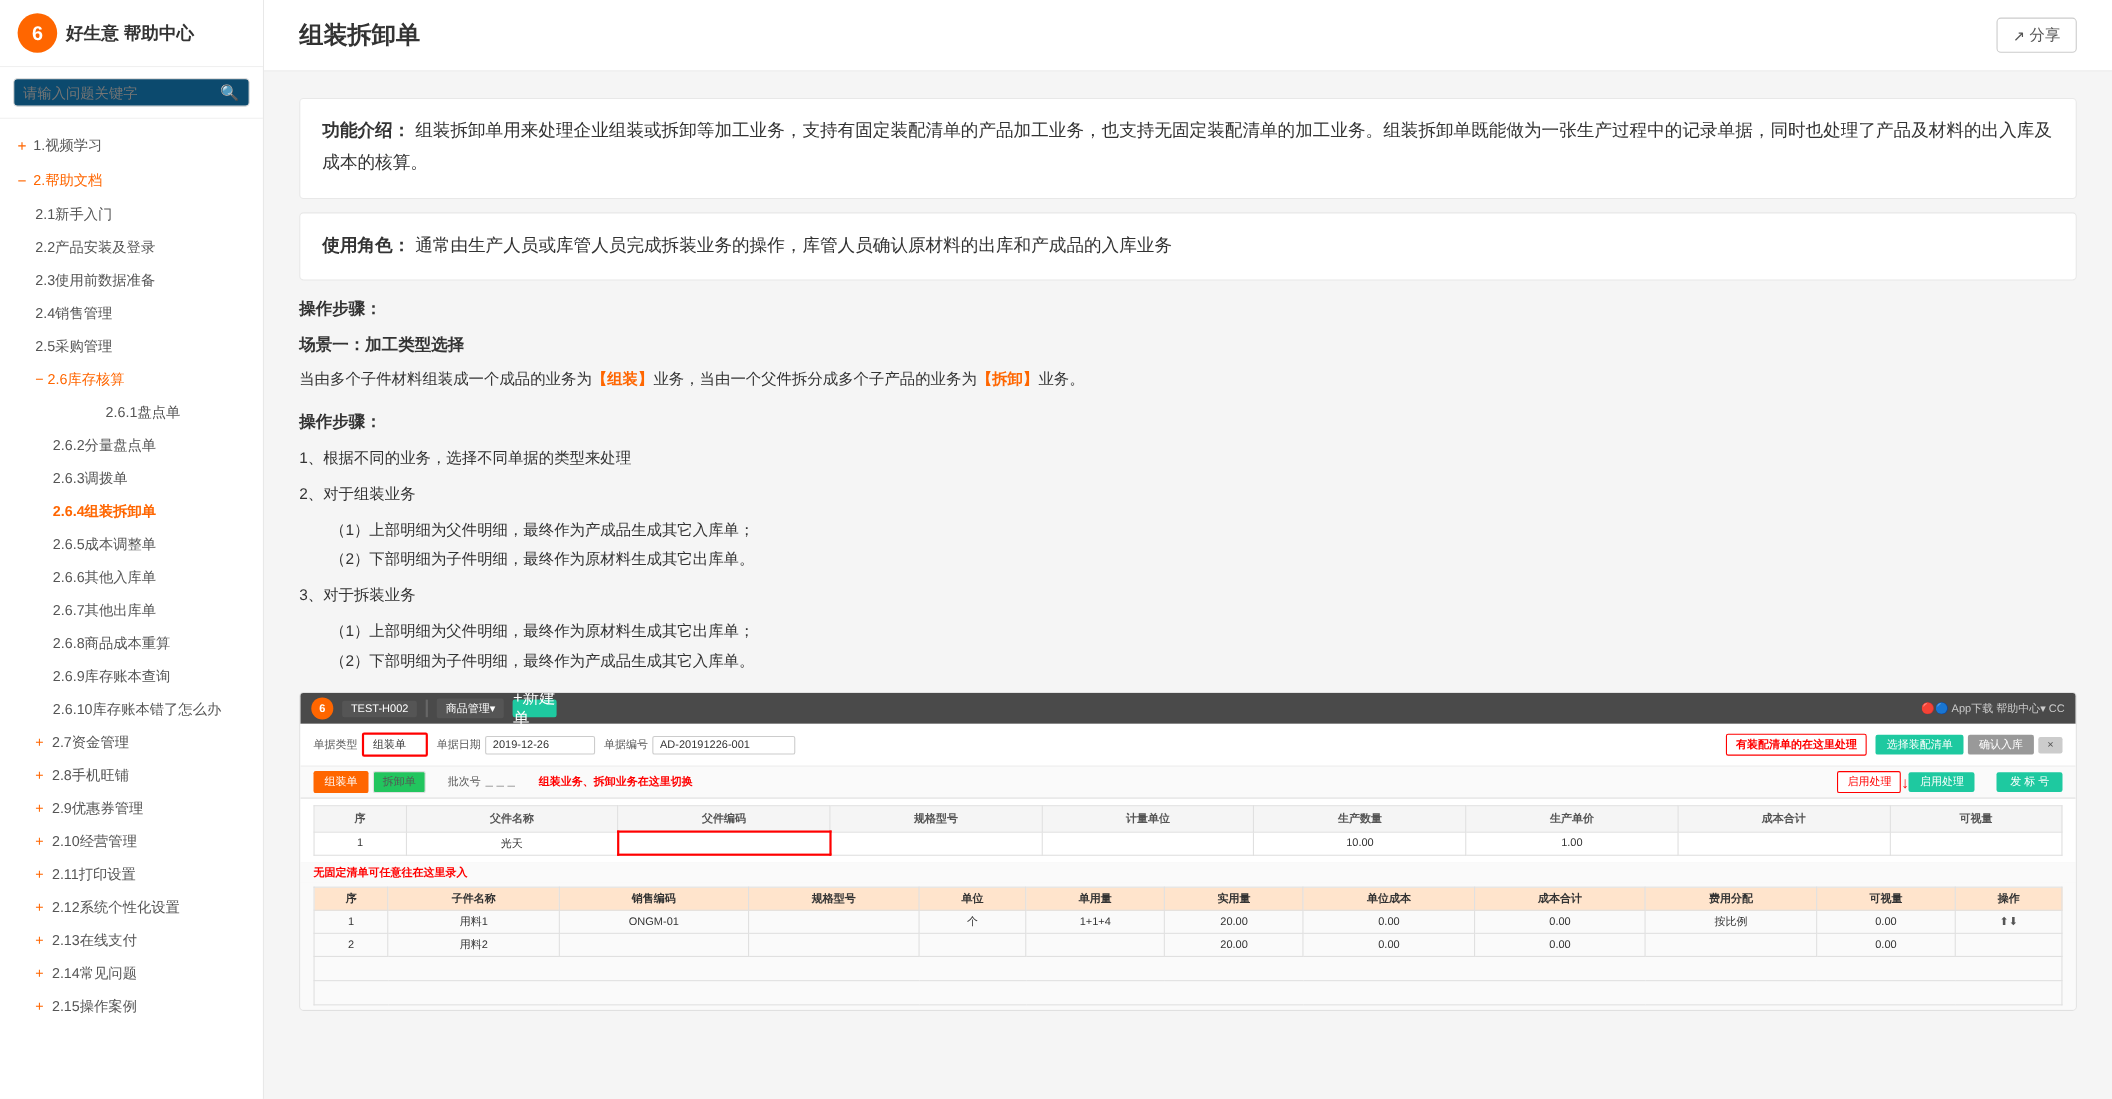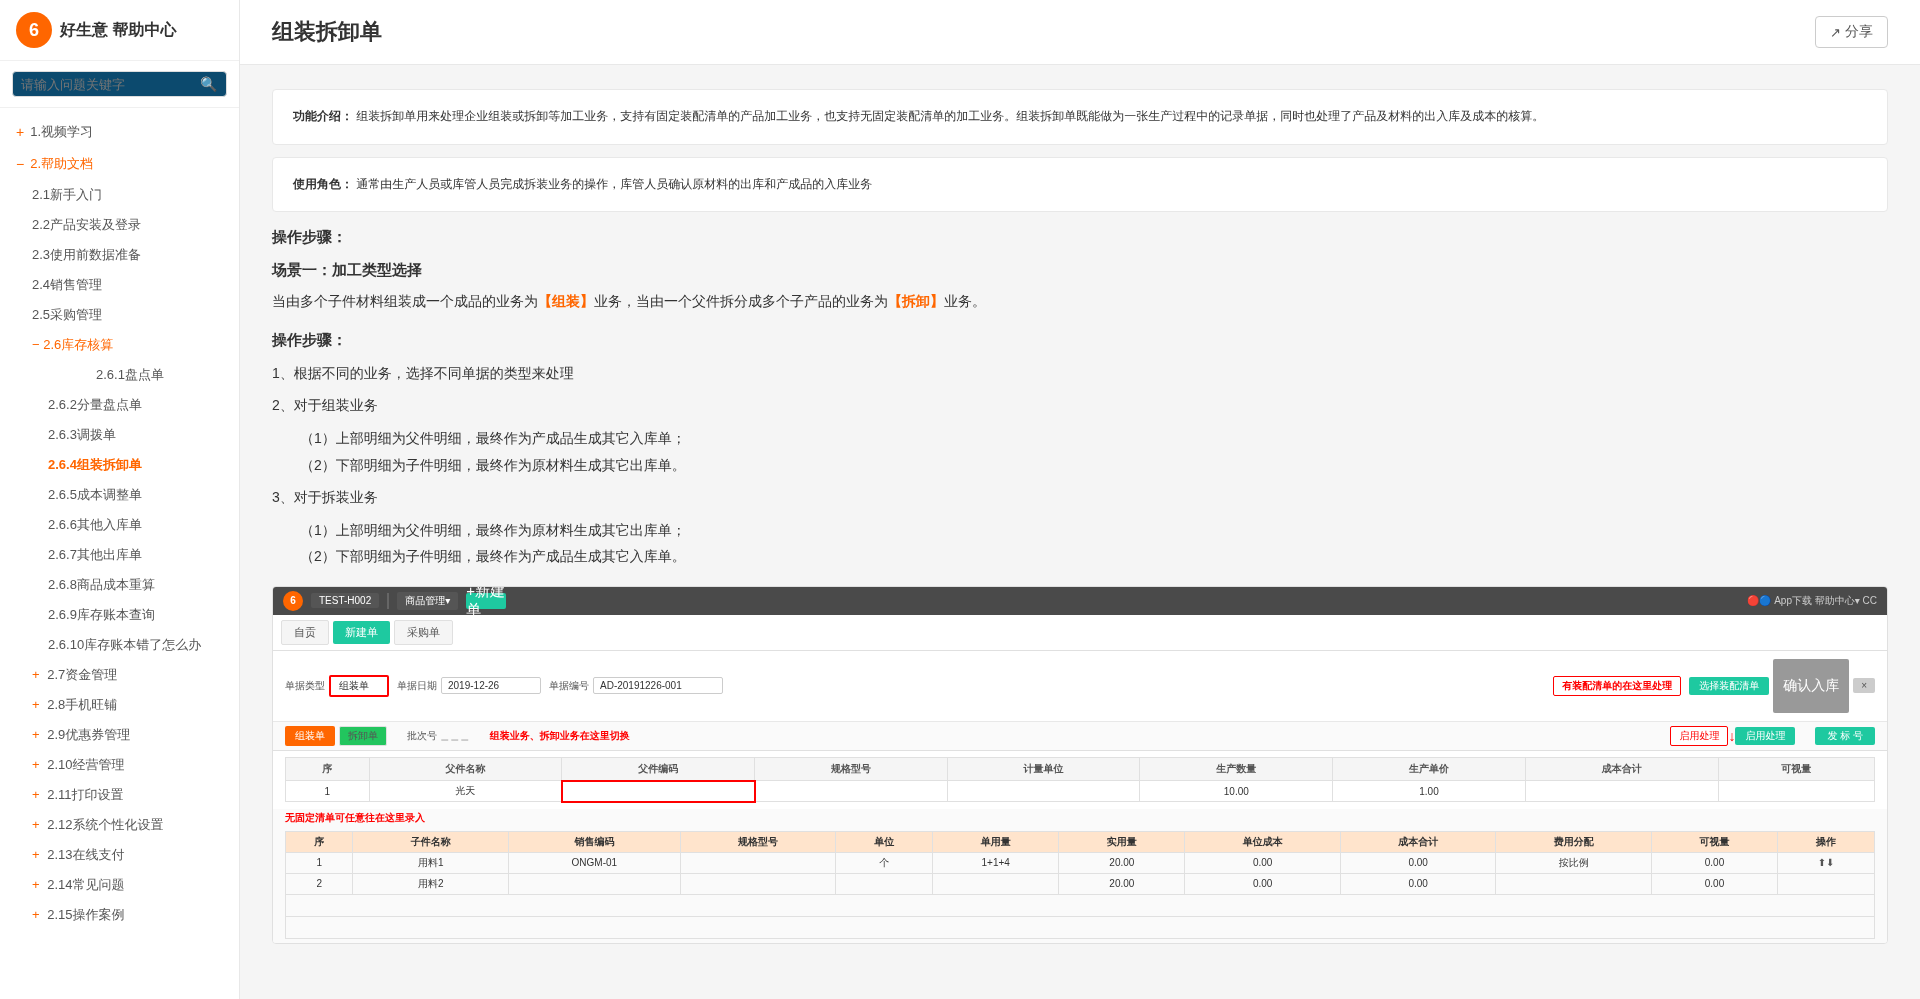--- a/index.html
+++ b/index.html
@@ -100,21 +100,21 @@
       flex: 1;
     }
 
     .info-block {
       background: #fff;
       border: 1px solid #e8e8e8;
       border-radius: 4px;
       padding: 16px 20px;
       margin-bottom: 12px;
       line-height: 1.8;
-      font-size: 12px;
+      font-size: 16px;
       color: #333;
     }
 
     .section-title {
       font-size: 15px;
       font-weight: bold;
       color: #333;
       margin: 16px 0 10px;
     }
 
@@ -375,46 +375,41 @@
             <div class="mock-topbar-logo">6</div>
             <div class="mock-dropdown">TEST-H002</div>
             <div style="width:2px;height:16px;background:#666;"></div>
             <div class="mock-dropdown">商品管理▾</div>
             <div style="width:40px;height:16px;background:#1ec9a0;border-radius:2px;display:flex;align-items:center;justify-content:center;color:#fff;font-size:15px;">+新建单</div>
             <div class="mock-topbar-right">
               <span>🔴🔵 App下载 帮助中心▾ CC</span>
             </div>
           </div>
 
-          <div class="mock-nav">
-            <div class="mock-tab inactive">自贡</div>
-            <div class="mock-tab active">新建单</div>
-            <div class="mock-tab inactive">采购单</div>
-          </div>
 
           <div style="position:relative;">
             <div class="mock-form-area">
               <div class="mock-form-field">
                 <span class="mock-label">单据类型</span>
                 <div style="border:2px solid red;border-radius:2px;padding:2px 8px;font-size:10px;background:#fff;min-width:60px;">组装单</div>
               </div>
               <div class="mock-form-field">
                 <span class="mock-label">单据日期</span>
                 <div class="mock-input">2019-12-26</div>
               </div>
               <div class="mock-form-field">
                 <span class="mock-label">单据编号</span>
                 <div class="mock-input" style="width:130px;">AD-20191226-001</div>
               </div>
               <div style="flex:1;"></div>
 
               <div style="color:red;font-size:10px;font-weight:bold;border:1px solid red;padding:2px 8px;border-radius:2px;background:#fff;">有装配清单的在这里处理</div>
               <div style="display:flex;gap:4px;align-items:center;">
                 <button class="mock-btn-green">选择装配清单</button>
-                <button style="background:#999;color:#fff;border:none;border-radius:2px;padding:18px 10px;font-size:14px;">确认入库</button>
+                <button style="background:#999;color:#fff;border:none;border-radius:2px;padding:2px 10px;font-size:10px;">确认入库</button>
                 <button style="background:#ccc;color:#555;border:none;border-radius:2px;padding:2px 8px;font-size:10px;">×</button>
               </div>
             </div>
 
             <div style="background:#fafafa;padding:4px 12px;display:flex;align-items:center;gap:20px;border-bottom:1px solid #e0e0e0;position:relative;">
               <div style="display:flex;gap:4px;">
                 <button class="mock-btn-orange">组装单</button>
                 <button style="background:#22c55e;border:1px solid #e0e0e0;border-radius:2px;padding:2px 8px;font-size:10px;color:#555;">拆卸单</button>
               </div>
               <div style="font-size:10px;color:#555;">批次号 ＿＿＿</div>

